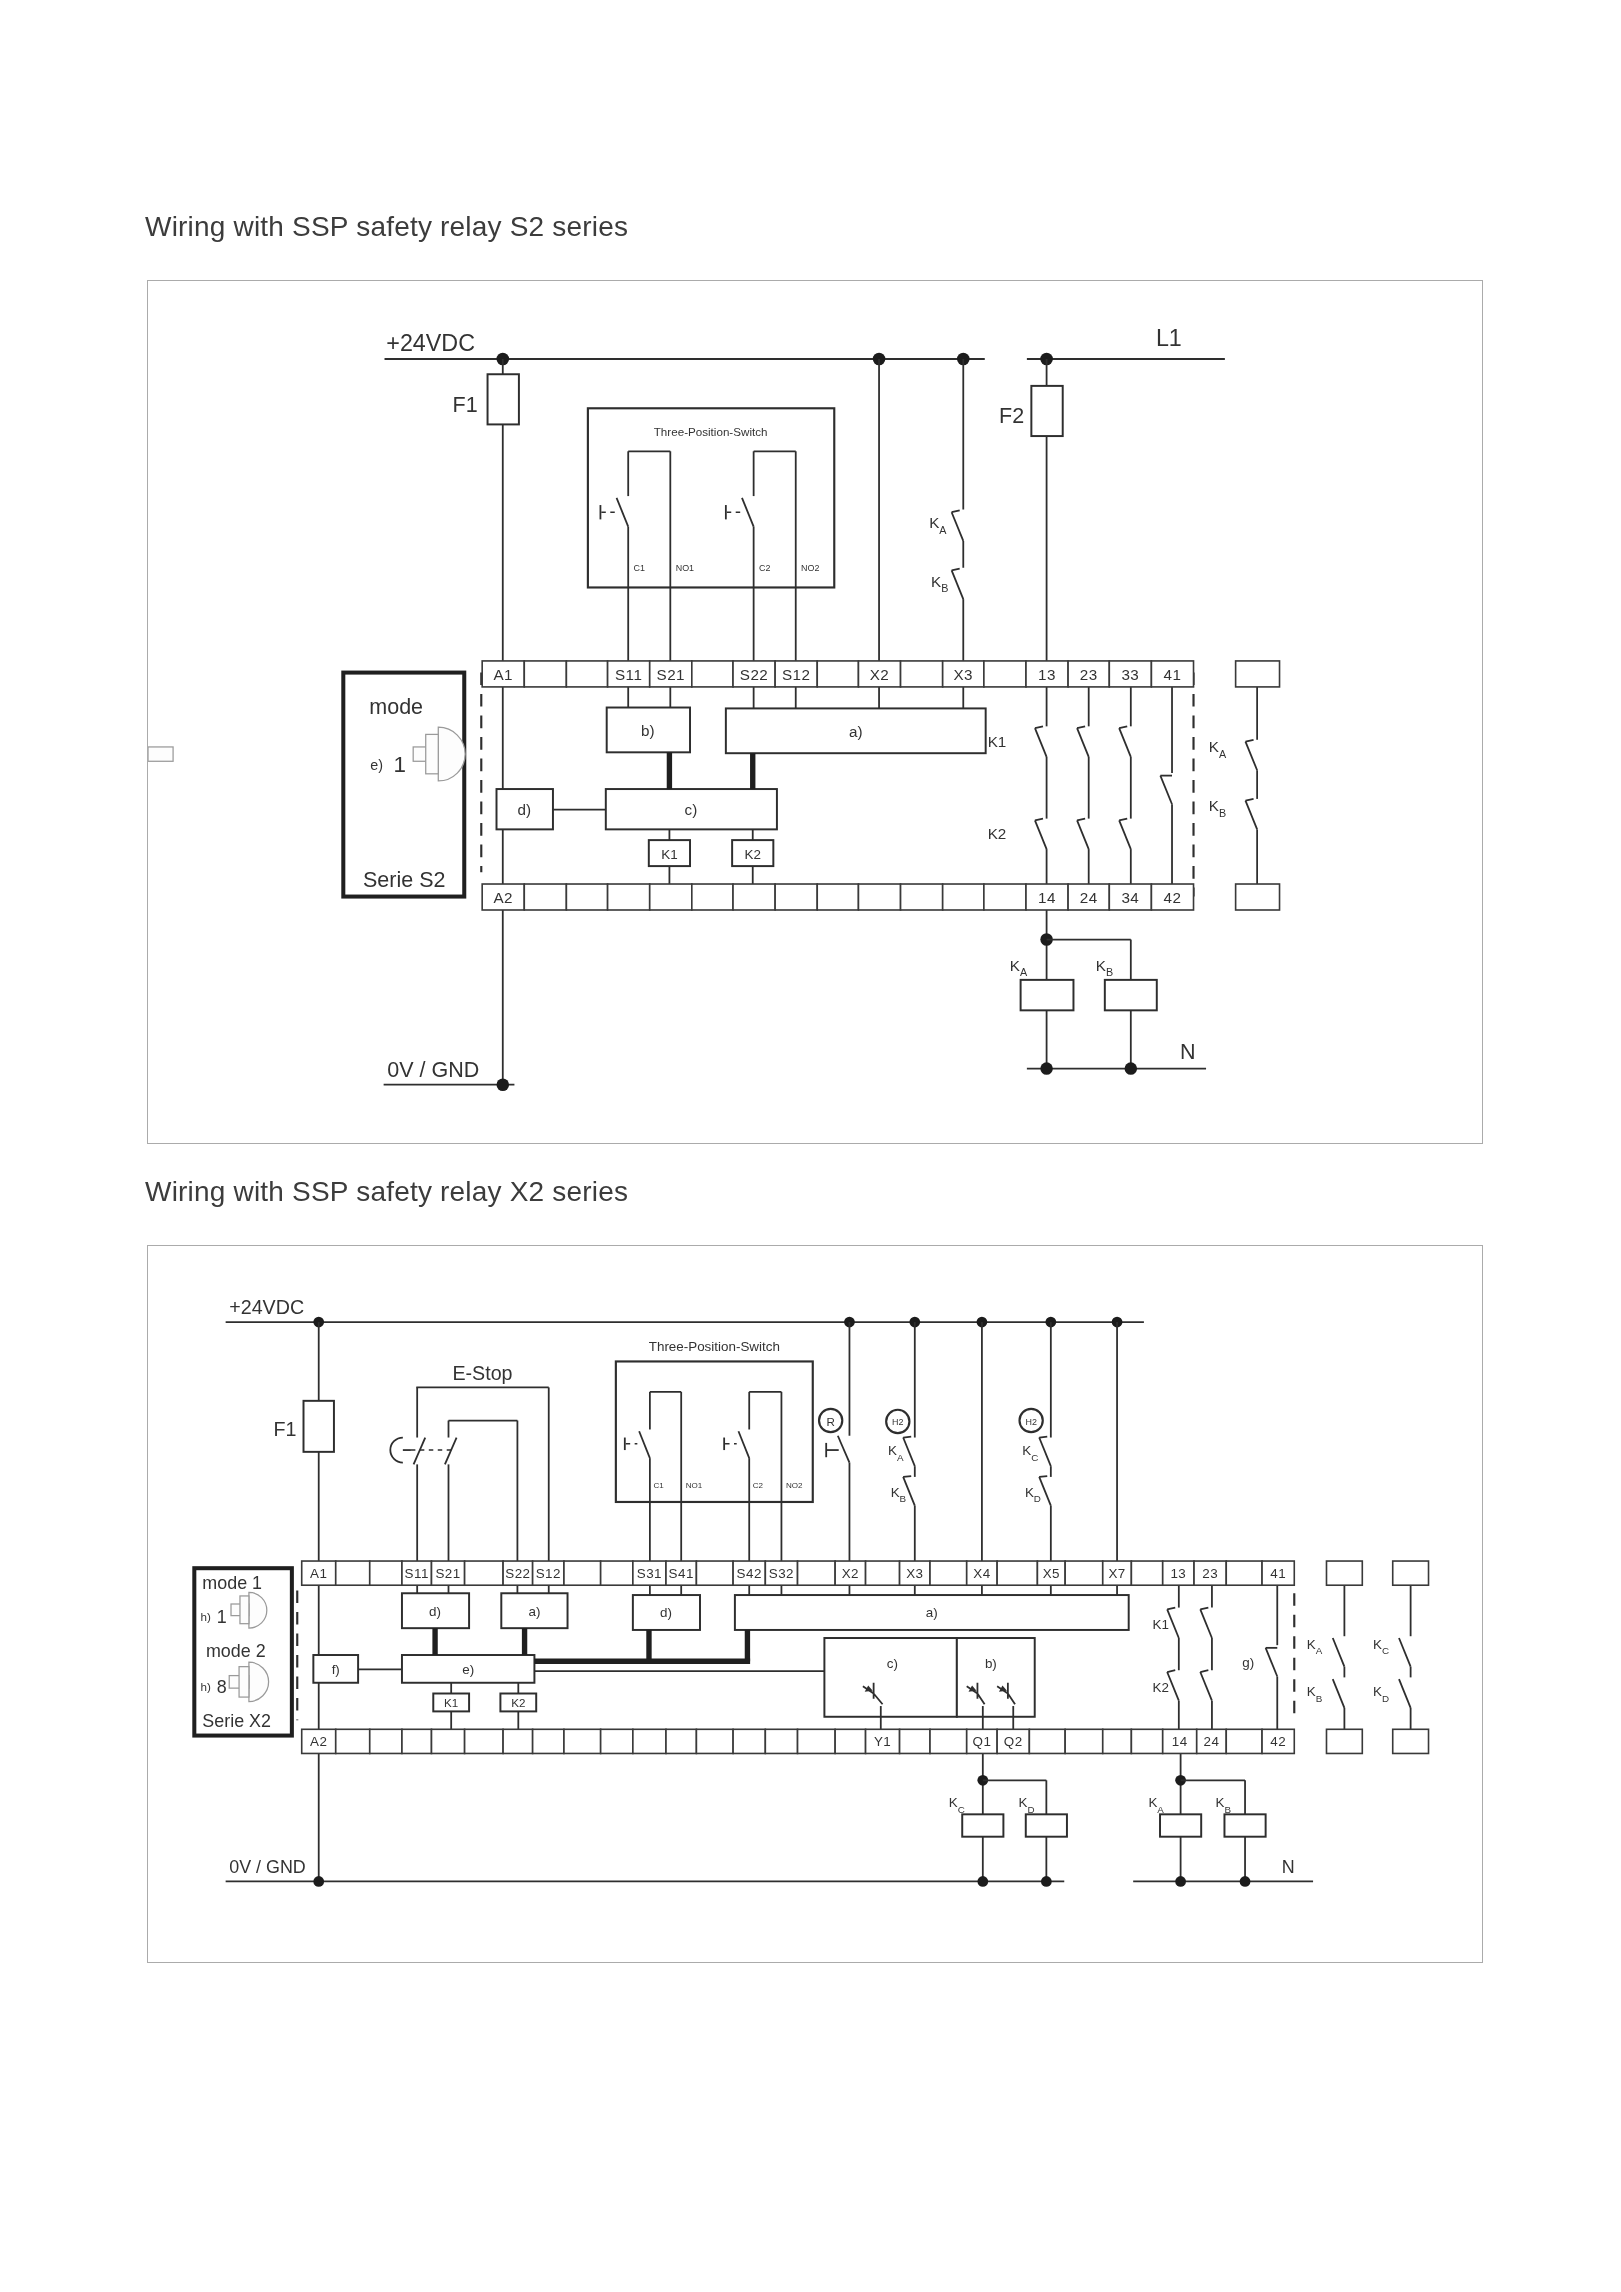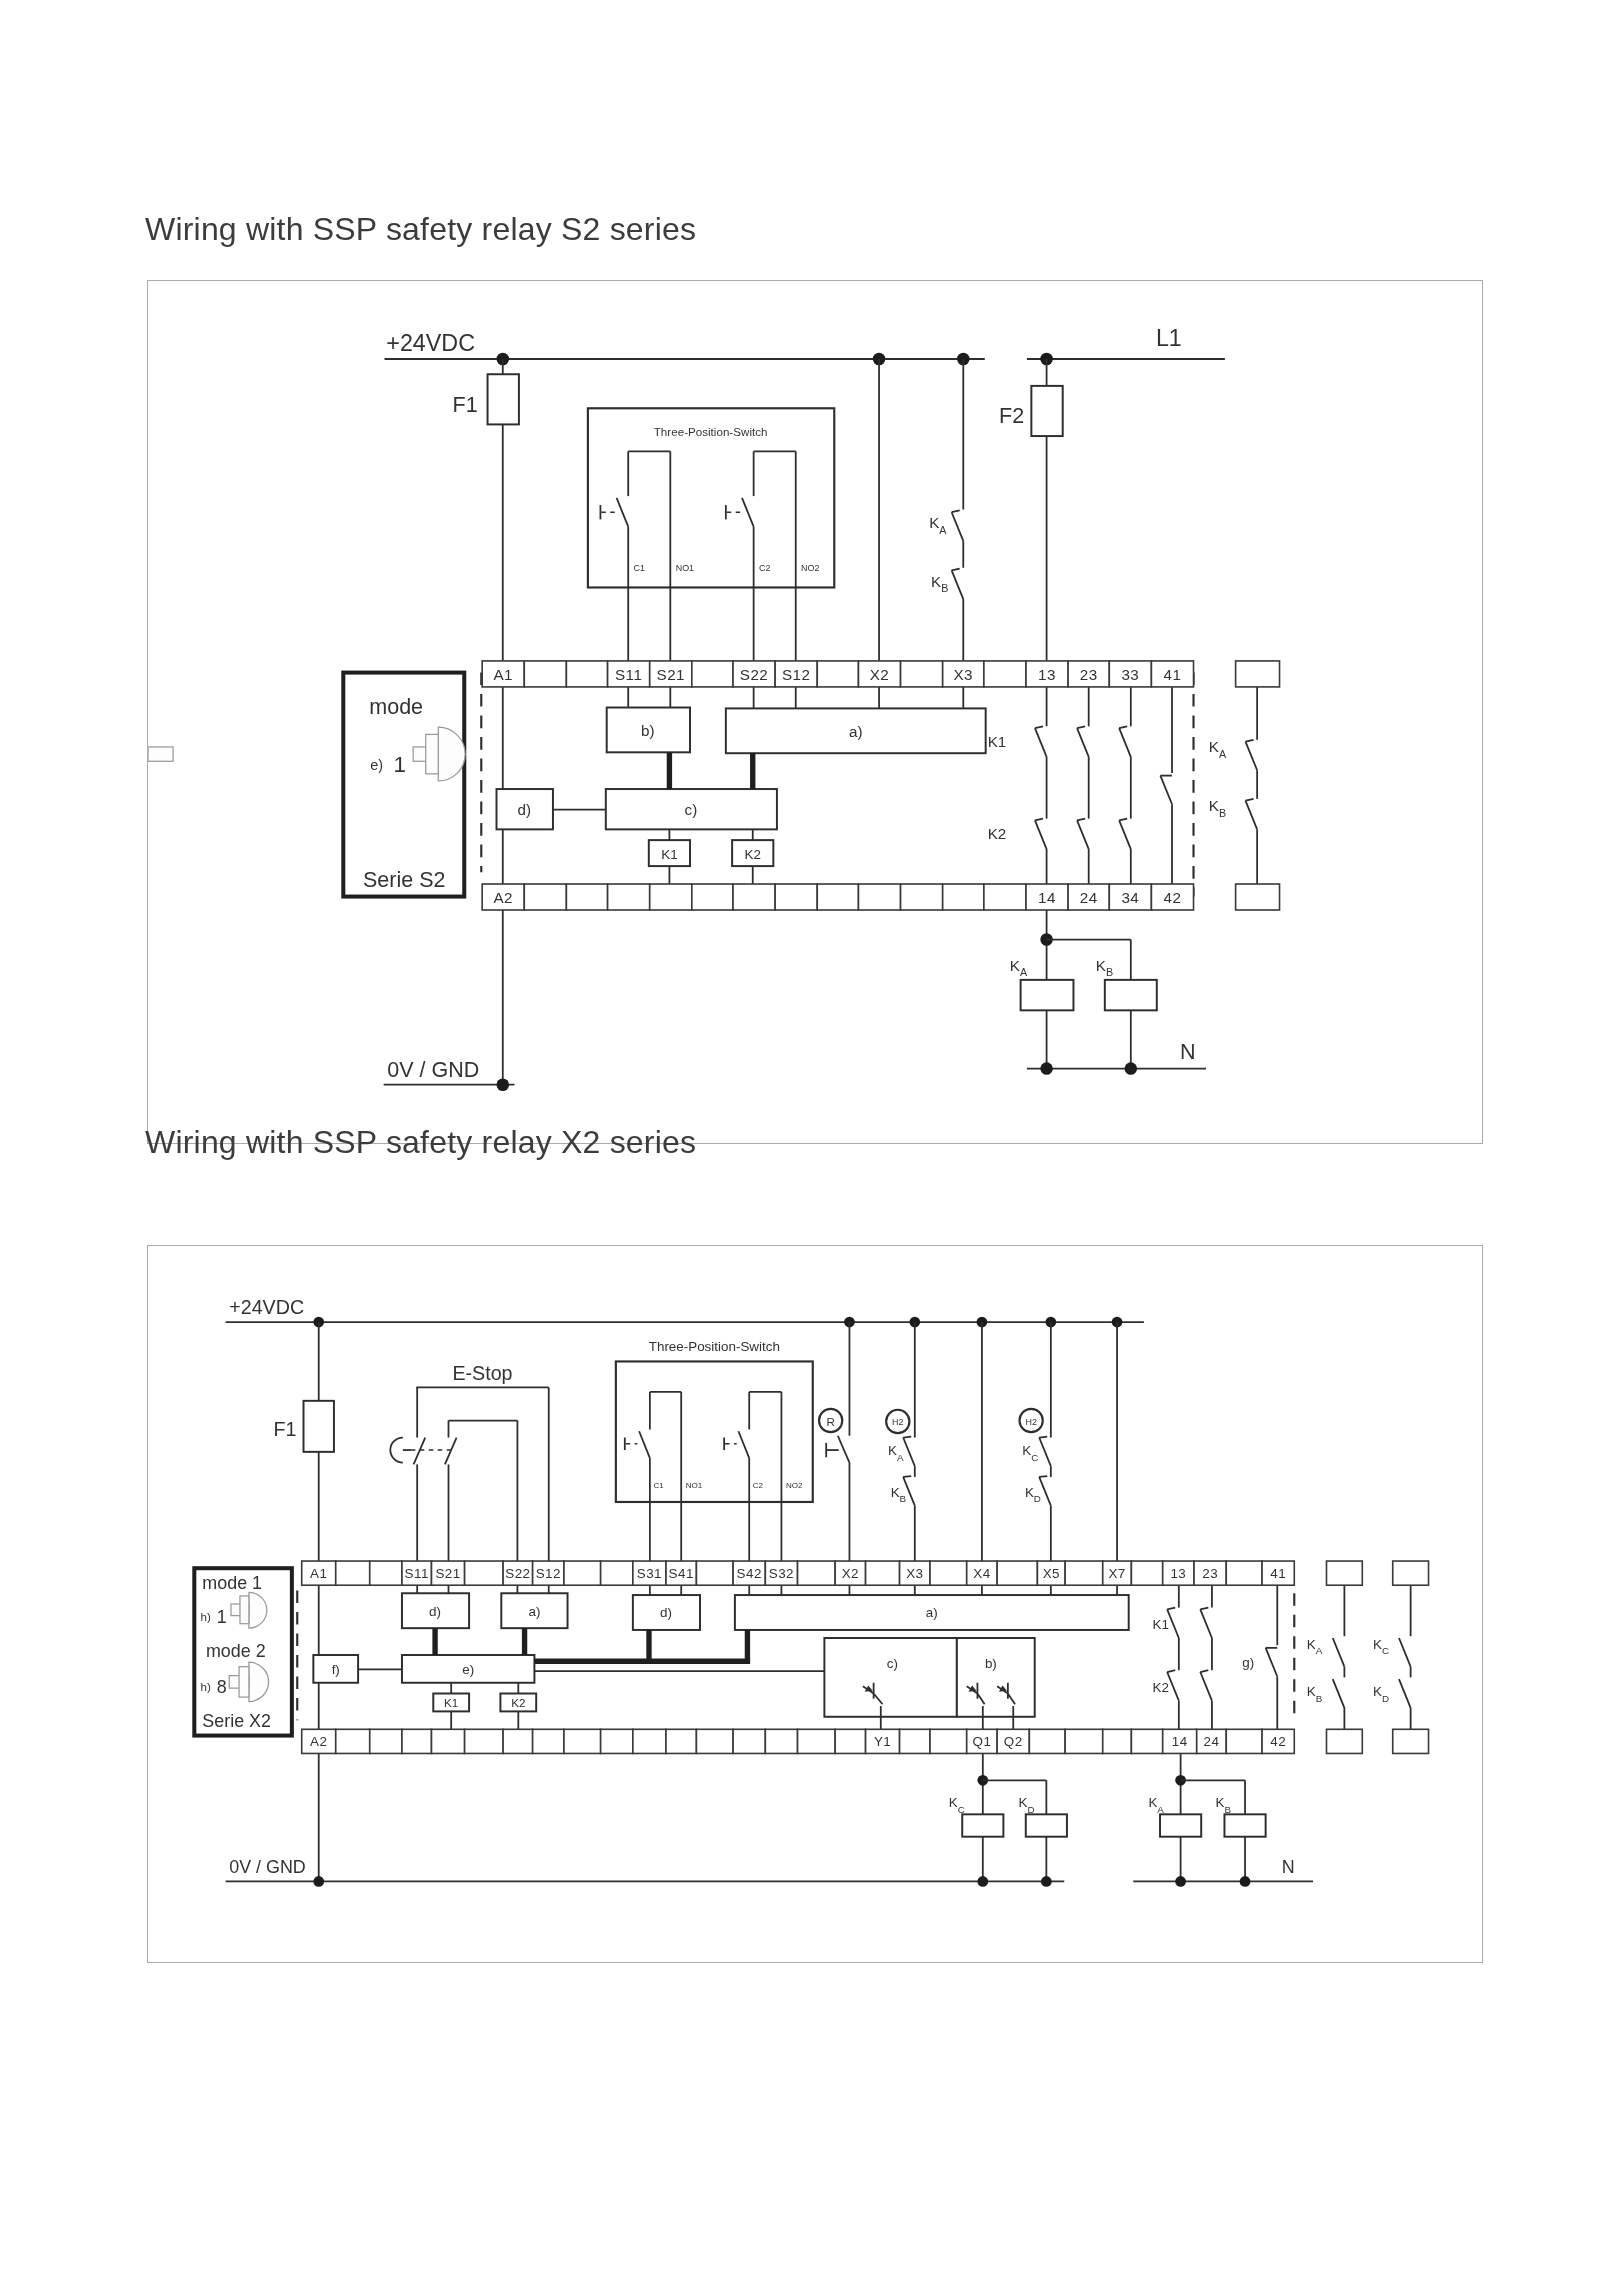--- a/index.html
+++ b/index.html
@@ -1,17 +1,17 @@
 <!DOCTYPE html>
 <html style="font-size:14.3px"><head>
 <meta charset="utf-8">
 <style>
   html,body{margin:0;padding:0;background:#ffffff;}
   body{width:1621px;height:2293px;position:relative;font-family:"Liberation Sans",sans-serif;}
-  .sec-title{position:absolute;left:145px;font-size:32px;color:#3c3c3c;letter-spacing:0.2px;}
+  .sec-title{position:absolute;left:145px;font-size:28px;color:#3c3c3c;letter-spacing:0.2px;}
   .dia-box{position:absolute;left:147px;border:1.3px solid #ababab;background:#fff;}
   svg{display:block;}
   .wire{stroke:#2e2e2e;stroke-width:2;fill:none;}
   .wire-thick{stroke:#1f1f1f;stroke-width:6;fill:none;}
   .boxline{stroke:#2e2e2e;stroke-width:2.4;fill:none;}
   .blk{stroke:#2e2e2e;stroke-width:2.2;fill:#fff;}
   .tcell{stroke:#3a3a3a;stroke-width:1.8;fill:#fff;}
   .dash{stroke:#2e2e2e;stroke-width:2.4;fill:none;stroke-dasharray:14 10;}
   .dashf{stroke:#2e2e2e;stroke-width:1.6;fill:none;stroke-dasharray:5 5;}
   .dot{fill:#1c1c1c;}
@@ -266,21 +266,21 @@
         <text x="872" y="276" font-size="17" class="tlabel">K<tspan dy="6" font-size="12">A</tspan></text>
         <text x="874" y="341" font-size="17" class="tlabel">K<tspan dy="6" font-size="12">B</tspan></text>
         <text x="1184" y="526" font-size="17" class="tlabel">K<tspan dy="6" font-size="12">A</tspan></text>
         <text x="1184" y="592" font-size="17" class="tlabel">K<tspan dy="6" font-size="12">B</tspan></text>
         <text x="962" y="770" font-size="17" class="tlabel">K<tspan dy="6" font-size="12">A</tspan></text>
         <text x="1058" y="770" font-size="17" class="tlabel">K<tspan dy="6" font-size="12">B</tspan></text>
       </g>
 </svg>
 </div>
 
-<div class="sec-title" style="top:1124px">Wiring with SSP safety relay X2 series</div>
+<div class="sec-title" style="top:1176px">Wiring with SSP safety relay X2 series</div>
 
 <div class="dia-box" style="top:1245px;width:1334px;height:716px">
 <svg viewBox="0 0 1489 800" width="1334" height="716">
 
   <g>
     <line class="wire" x1="86" y1="85" x2="1112" y2="85"></line>
     <circle class="dot" cx="190" cy="85" r="6"></circle>
     <circle class="dot" cx="783" cy="85" r="6"></circle>
     <circle class="dot" cx="856" cy="85" r="6"></circle>
     <circle class="dot" cx="931" cy="85" r="6"></circle>

